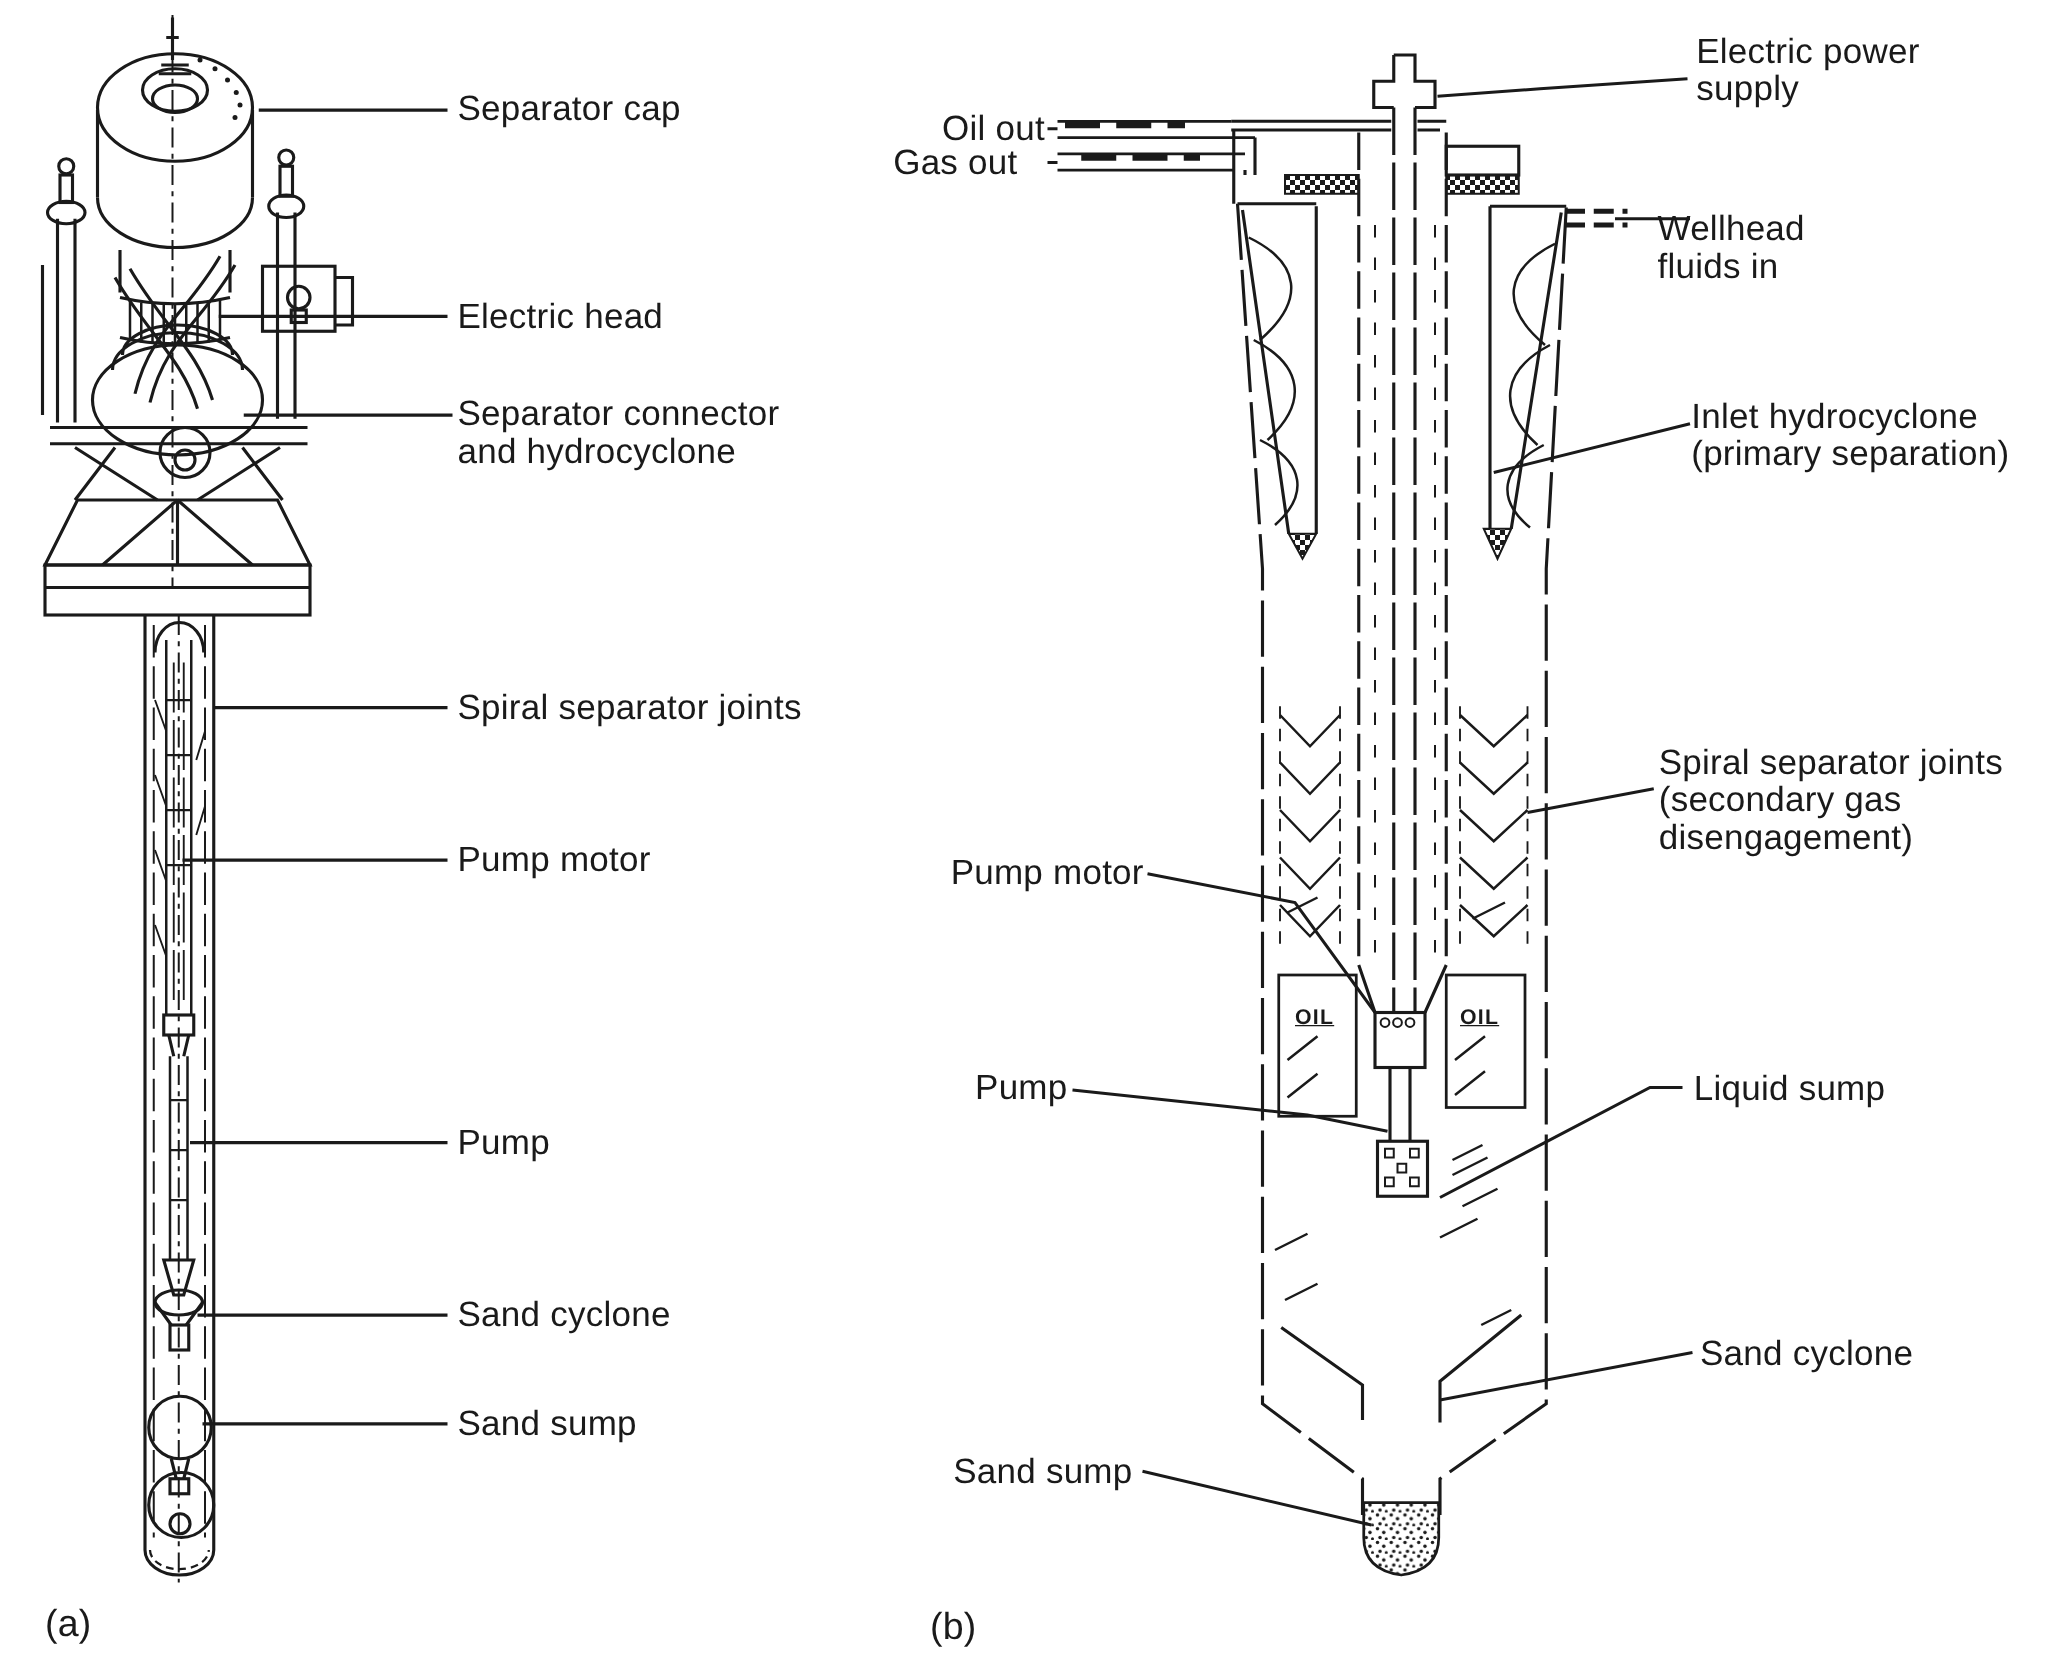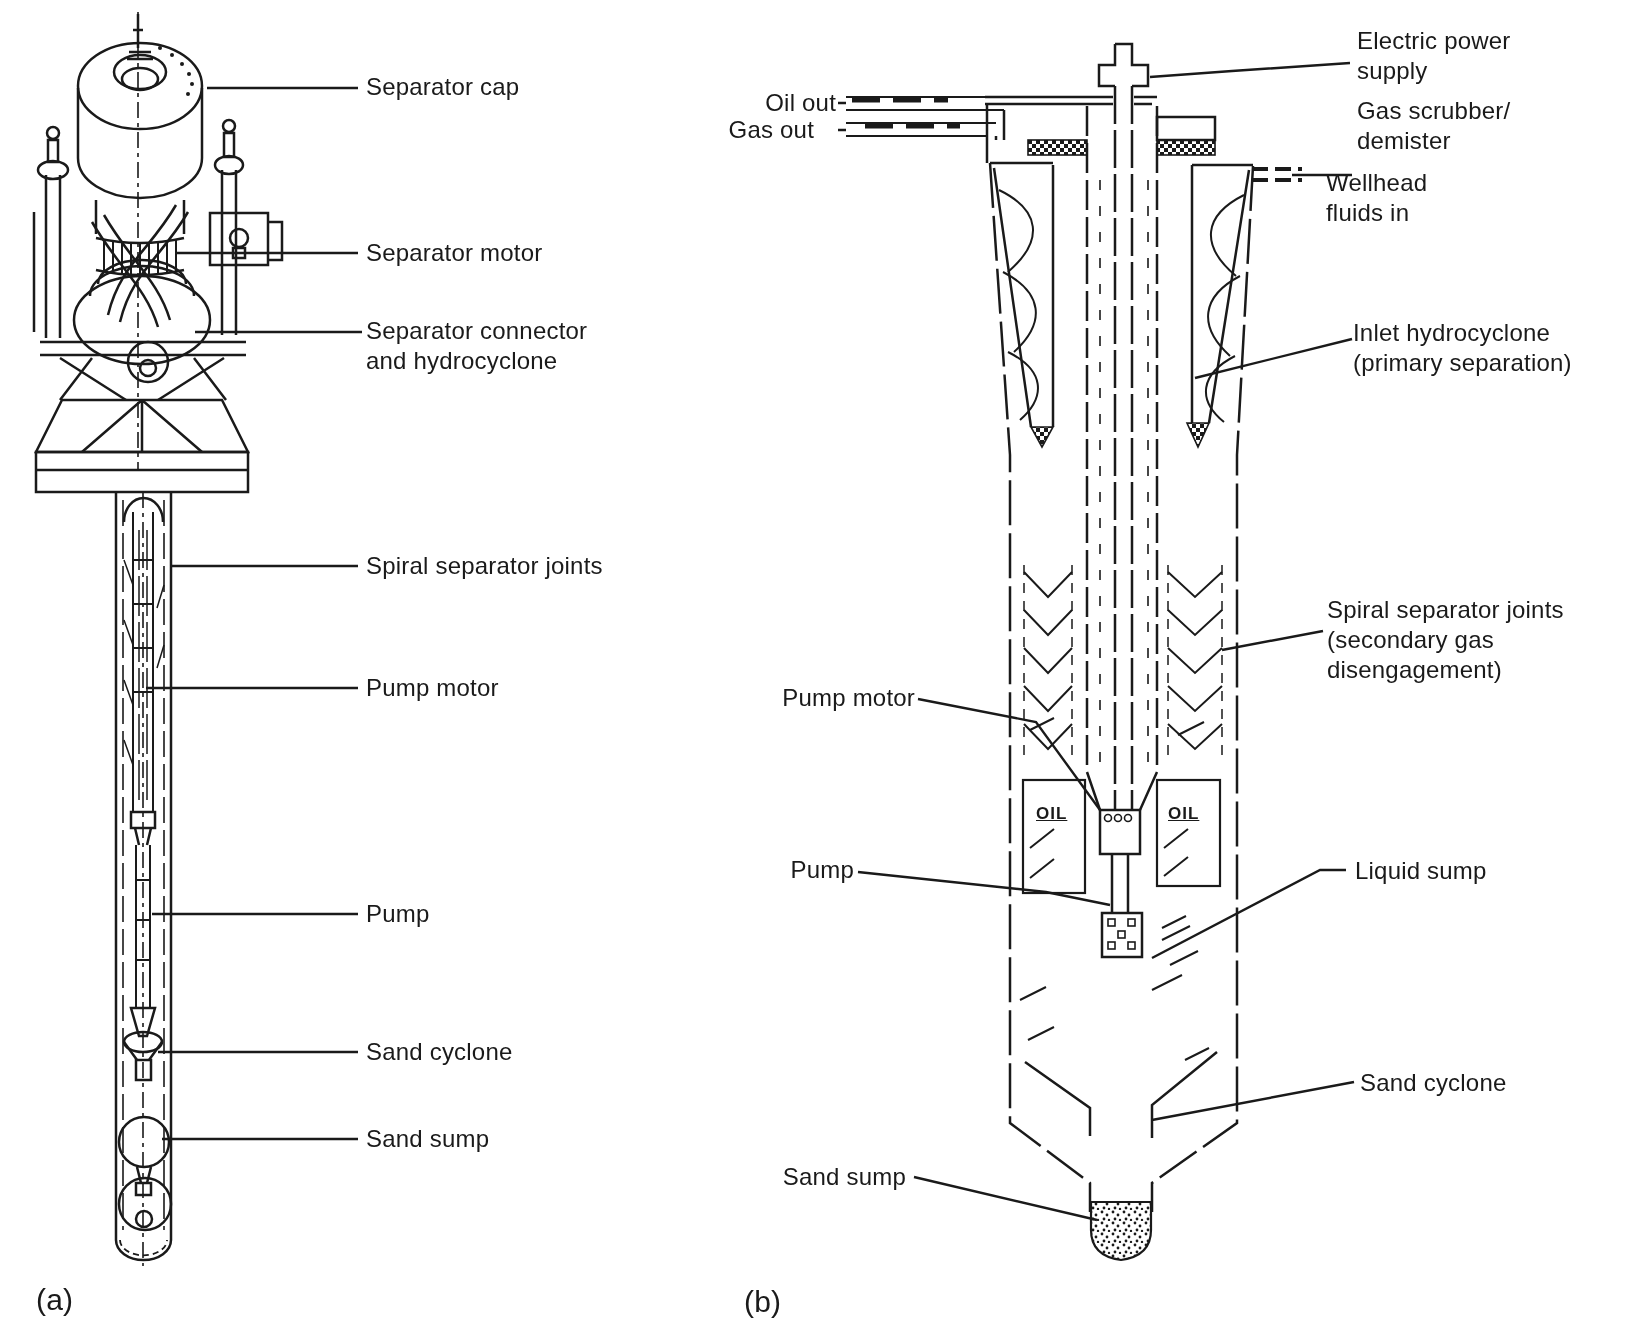--- a/index.html
+++ b/index.html
@@ -2,21 +2,21 @@
 <html><head>
 <meta charset="utf-8">
 <style>
   html,body{margin:0;padding:0;background:#ffffff;}
   .canvas{
     position:relative;width:1650px;height:1332px;background:#ffffff;
     font-family:"Liberation Sans",sans-serif;color:#1a1a1a;overflow:hidden;
   }
   svg.art{position:absolute;left:0;top:0;}
   .lbl{
-    position:absolute;font-size:24px;line-height:30px;
+    position:absolute;font-size:28px;line-height:30px;
     white-space:pre-line;letter-spacing:.2px;color:#1a1a1a;
   }
   .ra{width:200px;text-align:right;}
   .tag{font-size:30px;}
   .oil{
     position:absolute;font-size:17px;font-weight:bold;letter-spacing:1px;
     font-family:"Liberation Sans",sans-serif;color:#1a1a1a;text-decoration:underline;
   }
 </style>
 </head>
@@ -239,41 +239,39 @@
         <path d="M918,699 L1036,722 L1100,810"></path>
         <path d="M858,872 L1046,892 L1110,905"></path>
         <path d="M1346,870 H1320 L1152,958"></path>
         <path d="M1354,1082 L1152,1120"></path>
         <path d="M914,1177 L1097,1220"></path>
       </g>
     </g>
   </svg>
 
   <div class="lbl" style="left:366px;top:72px">Separator cap</div>
-  <div class="lbl" style="left:366px;top:238px">Separator motor</div>
+  <div class="lbl" style="left:366px;top:238px">Electric head</div>
   <div class="lbl" style="left:366px;top:316px">Separator connector
 and hydrocyclone</div>
   <div class="lbl" style="left:366px;top:551px">Spiral separator joints</div>
   <div class="lbl" style="left:366px;top:673px">Pump motor</div>
   <div class="lbl" style="left:366px;top:899px">Pump</div>
   <div class="lbl" style="left:366px;top:1037px">Sand cyclone</div>
   <div class="lbl" style="left:366px;top:1124px">Sand sump</div>
   <div class="lbl tag" style="left:36px;top:1285px">(a)</div>
 
   <div class="lbl ra" style="left:636px;top:88px">Oil out</div>
   <div class="lbl ra" style="left:614px;top:115px">Gas out</div>
   <div class="lbl ra" style="left:715px;top:683px">Pump motor</div>
   <div class="lbl ra" style="left:654px;top:855px">Pump</div>
   <div class="lbl ra" style="left:706px;top:1162px">Sand sump</div>
   <div class="lbl tag" style="left:744px;top:1287px">(b)</div>
 
   <div class="lbl" style="left:1357px;top:26px">Electric power
 supply</div>
-  <div class="lbl" style="left:1357px;top:96px">Gas scrubber/
-demister</div>
   <div class="lbl" style="left:1326px;top:168px">Wellhead
 fluids in</div>
   <div class="lbl" style="left:1353px;top:318px">Inlet hydrocyclone
 (primary separation)</div>
   <div class="lbl" style="left:1327px;top:595px">Spiral separator joints
 (secondary gas
 disengagement)</div>
   <div class="lbl" style="left:1355px;top:856px">Liquid sump</div>
   <div class="lbl" style="left:1360px;top:1068px">Sand cyclone</div>
 

